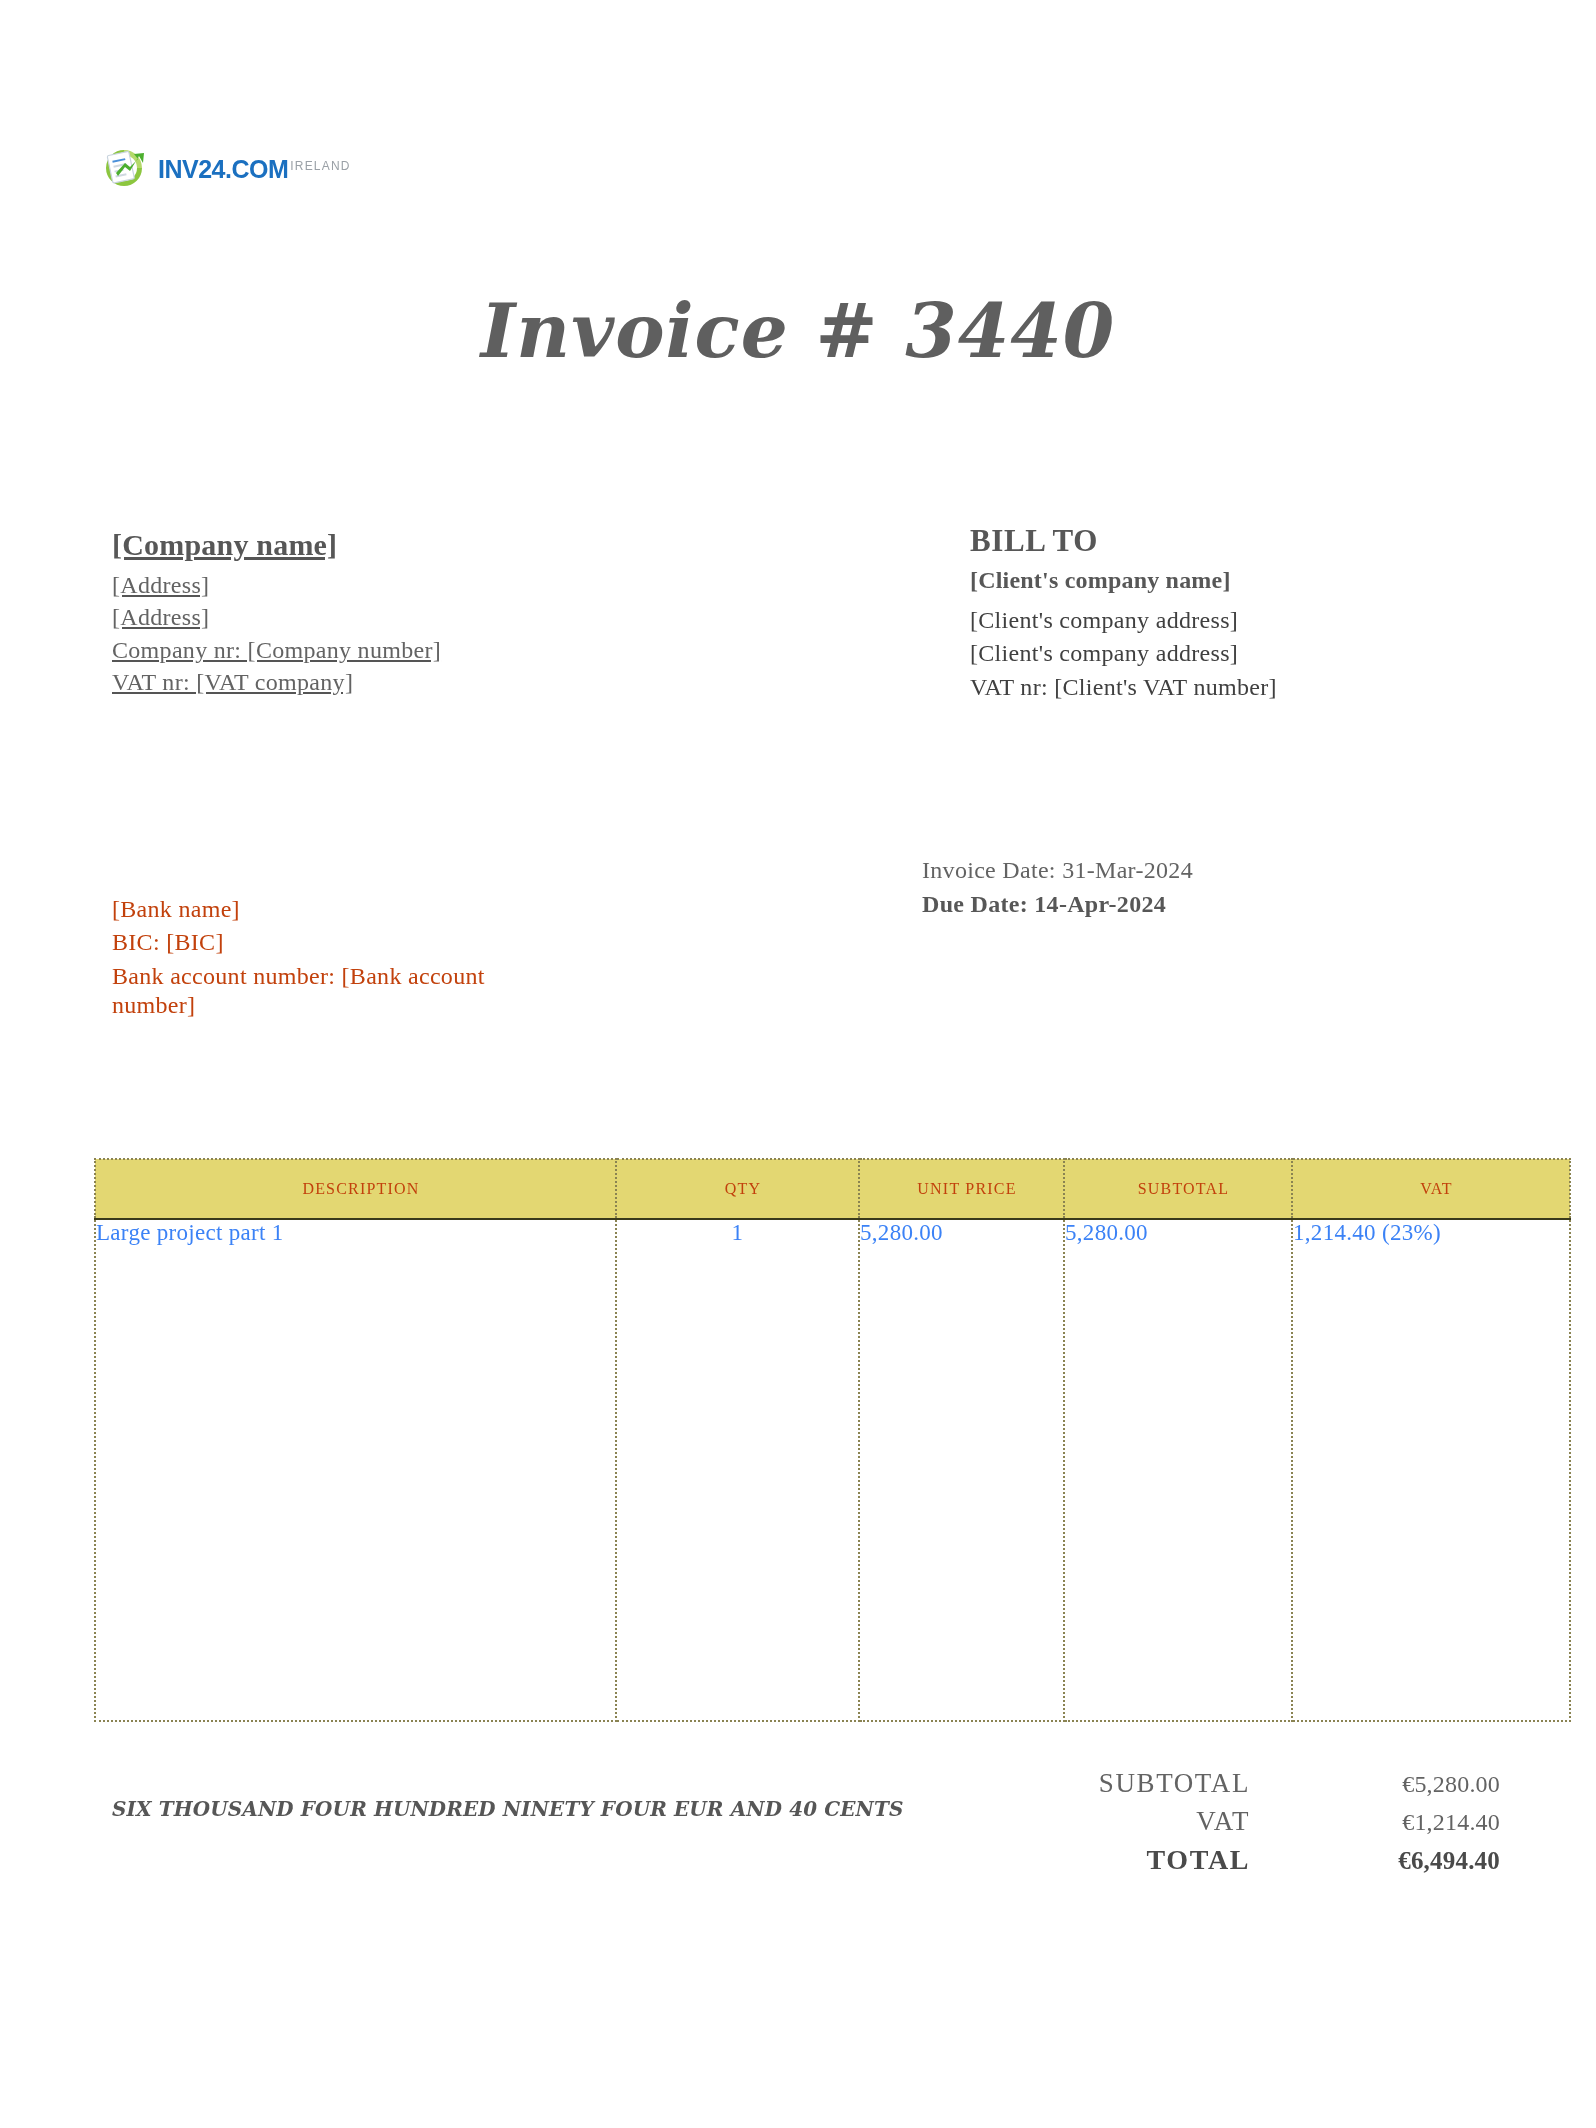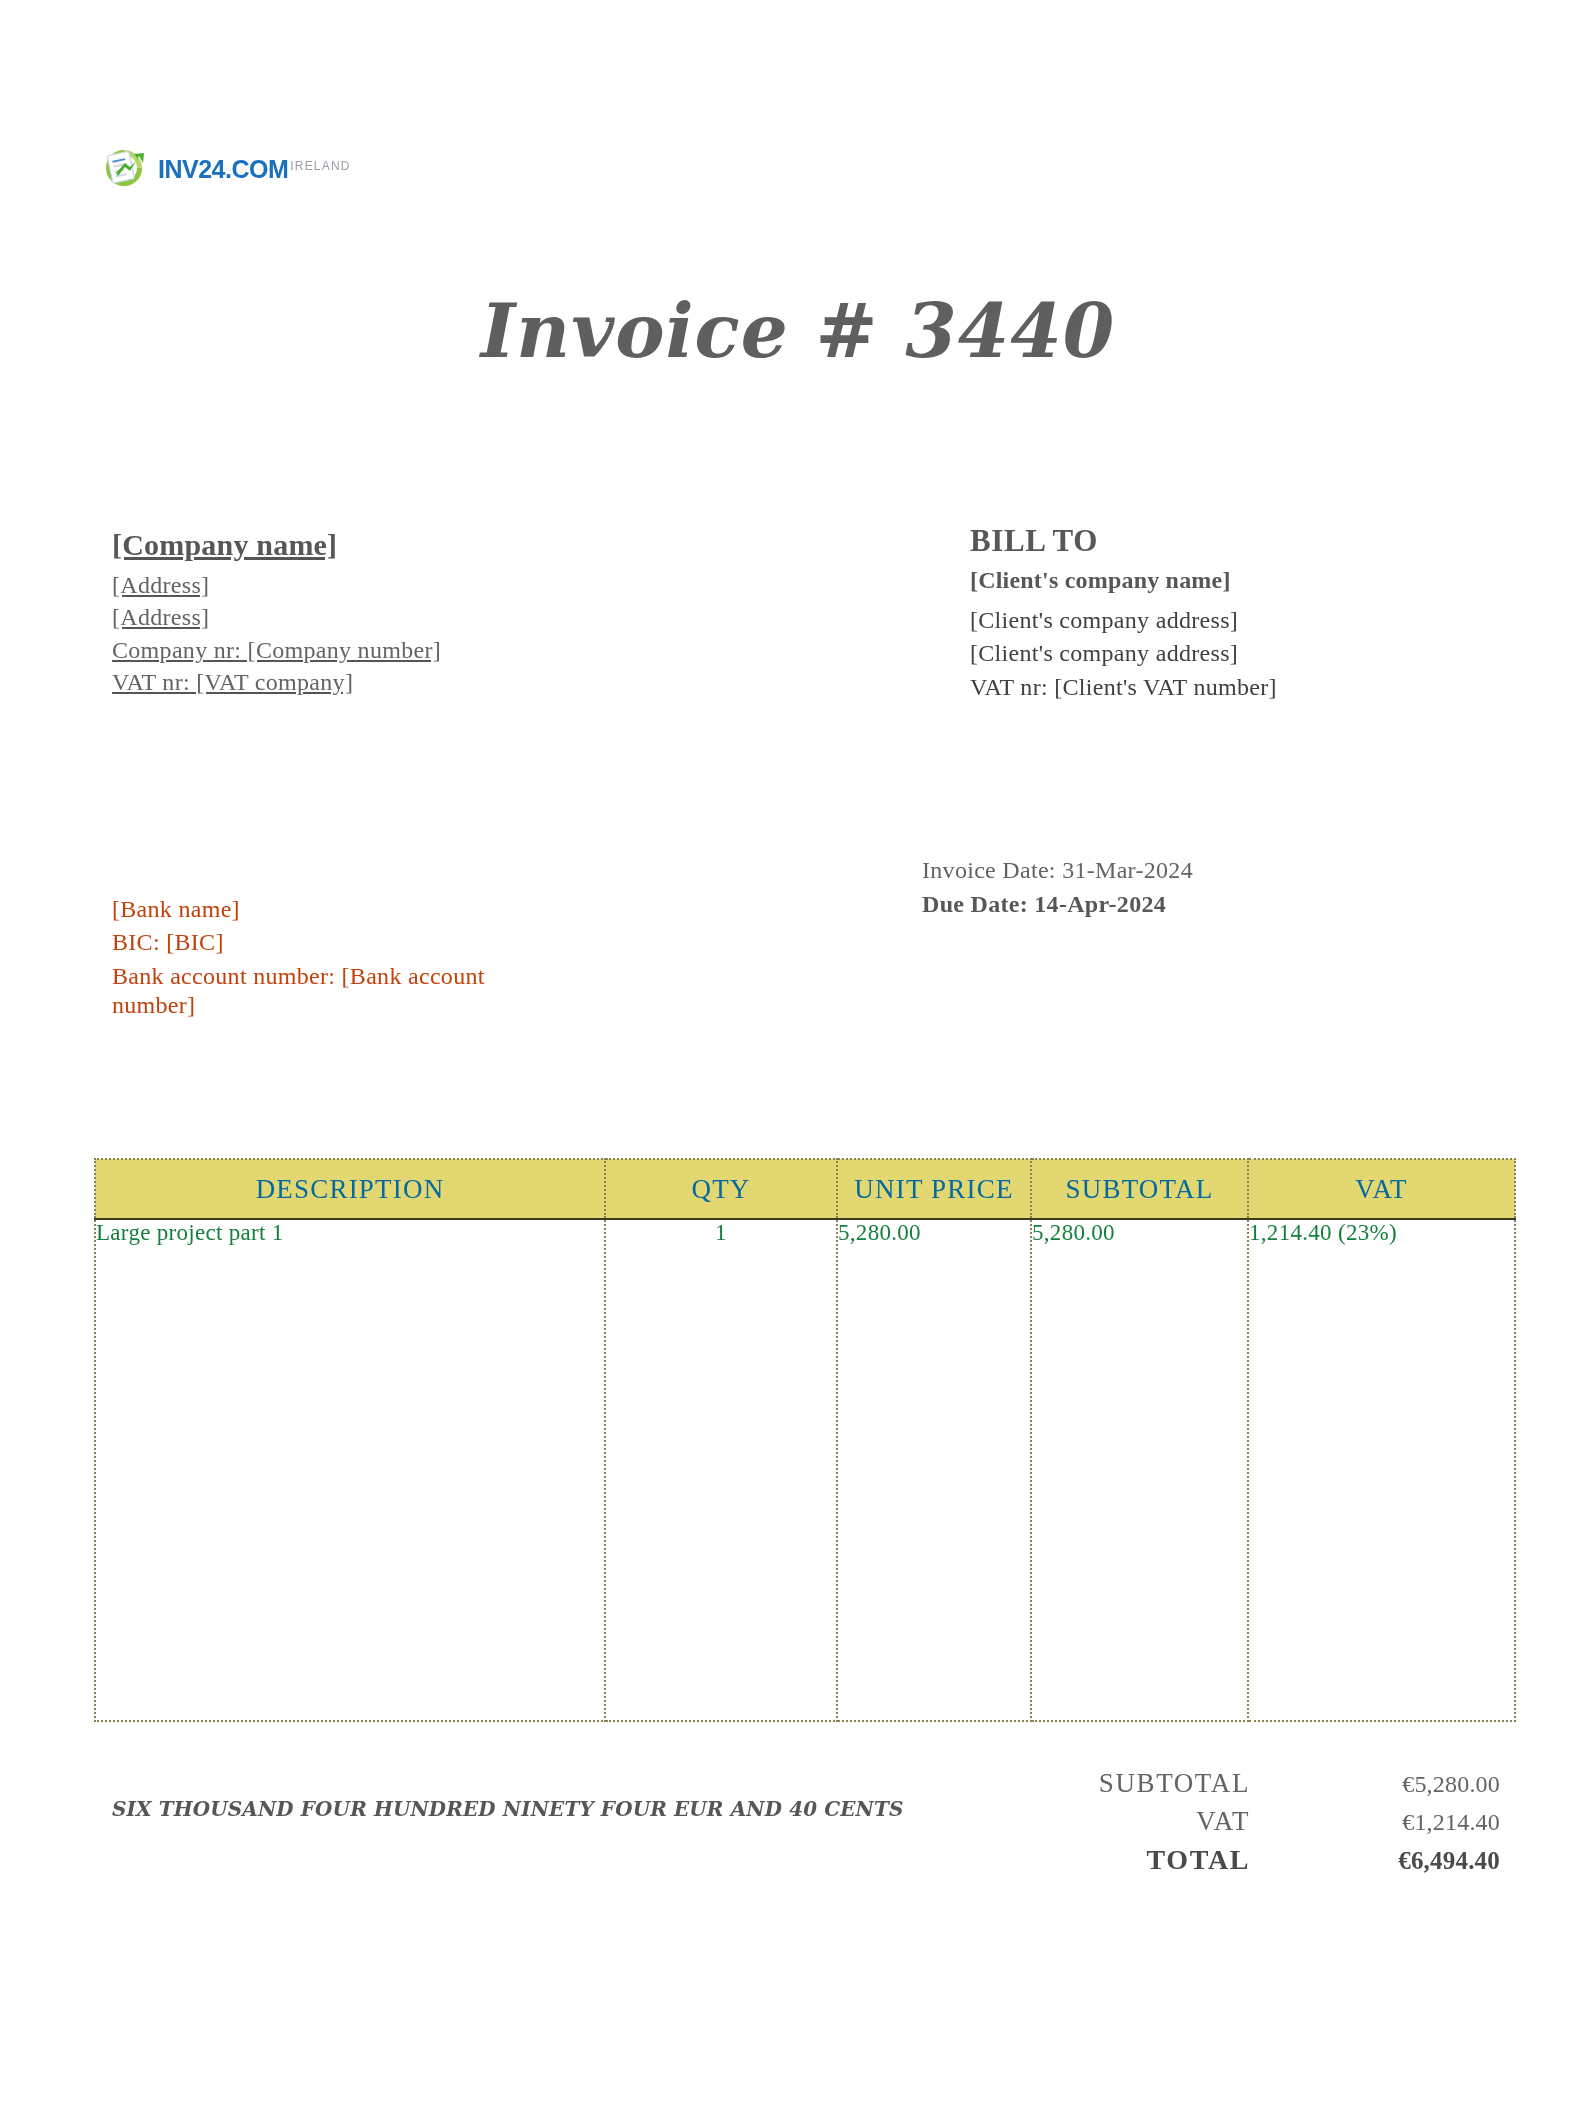--- a/index.html
+++ b/index.html
@@ -171,33 +171,34 @@
   .items-table td {
     border-left: 2px dotted #8a8352;
     border-right: 2px dotted #8a8352;
     padding: 0;
   }
   .items-table thead th {
     background: #e3d772;
     border-top: 2px dotted #8a8352;
     border-bottom: 2px solid #3a3a1c;
     height: 58px;
-    font-size: 27px;
+    font-size: 16px;
     font-weight: normal;
-    color: #0369a1;
+    color: #c2410c;
     letter-spacing: 1.2px;
     text-align: center;
     vertical-align: middle;
+    padding-left: 11px;
   }
   .items-table tbody td {
     border-bottom: 2px dotted #8a8352;
     vertical-align: top;
     height: 500px;
     font-size: 23px;
-    color: #15803d;
+    color: #3b82f6;
     letter-spacing: 0.3px;
   }
   .cell-pad-left { padding: 14px 0 0 18px; text-align: left; }
   .cell-pad-center { padding: 14px 0 0 0; text-align: center; }
   .cell-pad-num { padding: 14px 0 0 22px; text-align: left; }
 
   .col-desc { width: 508px; }
   .col-qty { width: 230px; }
   .col-unit { width: 192px; }
   .col-sub { width: 215px; }

